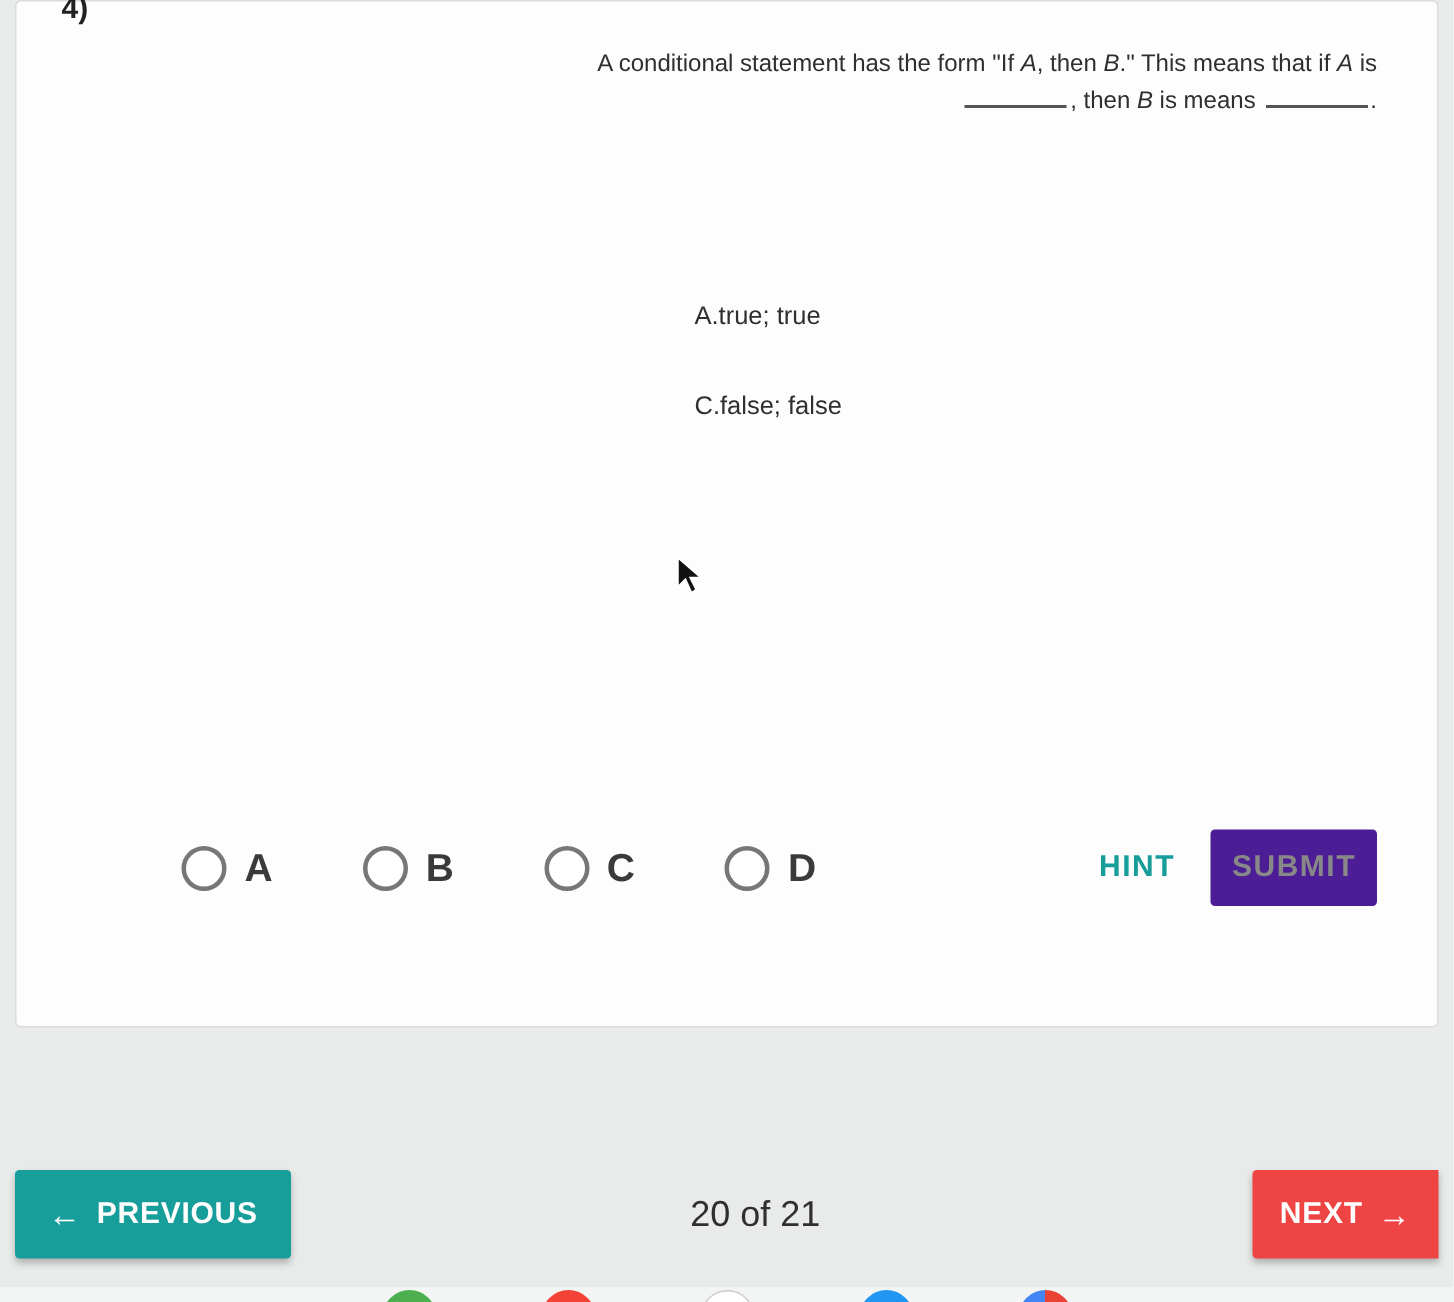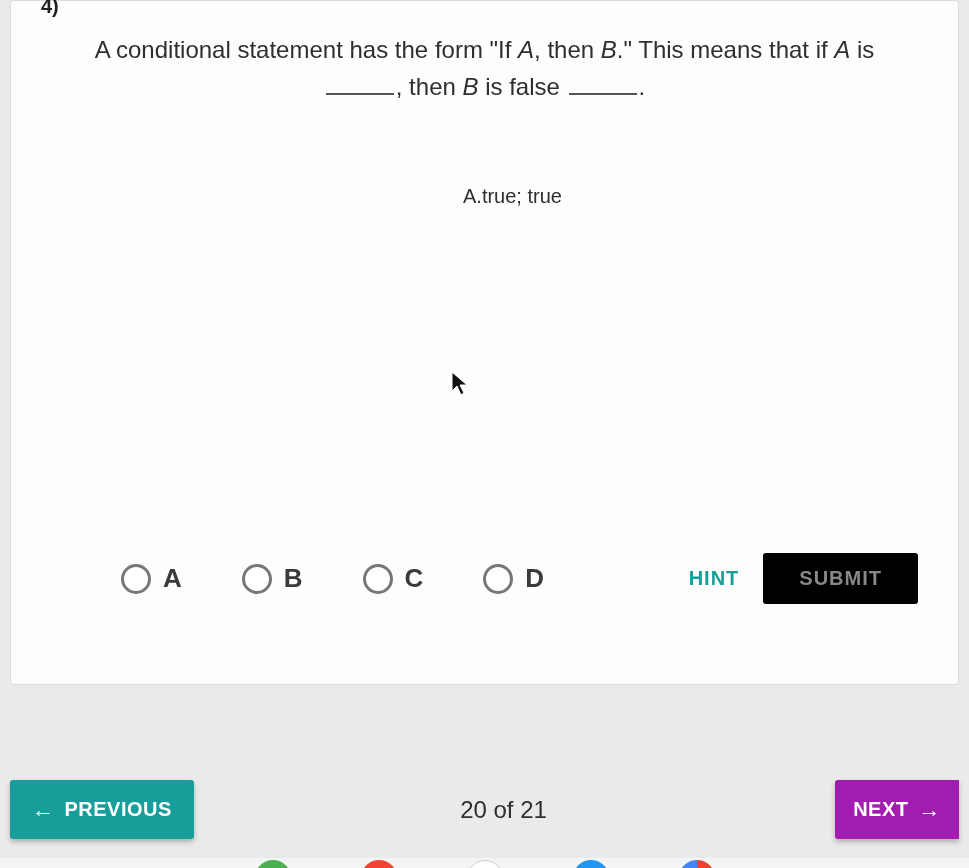--- a/index.html
+++ b/index.html
@@ -21,40 +21,40 @@
   }
   .q-num {
     font-weight: bold;
     font-size: 20px;
     color: #222;
     position: absolute;
     top: -6px;
     left: 30px;
   }
   .question {
-    font-size: 24px;
+    font-size: 16px;
     color: #2f2f2f;
-    text-align: center;
+    text-align: right;
     line-height: 1.55;
     padding: 30px 10px 0 10px;
   }
   .question .ital { font-style: italic; }
   .blank {
     display: inline-block;
     border-bottom: 2px solid #555;
     width: 68px;
     height: 0.9em;
     vertical-align: baseline;
     margin: 0 2px;
   }
   .options {
-    margin-top: 80px;
+    margin-top: 120px;
     text-align: left;
     padding-left: 422px;
-    font-size: 20px;
+    font-size: 17px;
     color: #2f2f2f;
   }
   .options .opt {
     margin-bottom: 40px;
   }
   .answer-row {
     position: absolute;
     bottom: 80px;
     left: 0;
     width: 100%;
@@ -98,23 +98,23 @@
     background: transparent;
     border: none;
     cursor: pointer;
     padding: 10px 6px;
   }
   .submit-btn {
     font-size: 20px;
     font-weight: 700;
     letter-spacing: 1px;
     color: #888;
-    background: #000000;
-    border: none;
-    padding: 14px 36px;
+    background: #4c1d95;
+    border: none;
+    padding: 14px 14px;
     border-radius: 3px;
     cursor: default;
   }
   .footer {
     position: absolute;
     left: 0;
     width: 100%;
     top: 780px;
     display: flex;
     align-items: center;
@@ -129,21 +129,21 @@
     border: none;
     padding: 18px 22px;
     border-radius: 3px;
     box-shadow: 0 3px 5px rgba(0,0,0,0.25);
     display: flex;
     align-items: center;
     gap: 10px;
     cursor: pointer;
   }
   .next-btn {
-    background: #a21caf;
+    background: #ef4444;
     color: #fff;
     font-size: 20px;
     font-weight: 600;
     letter-spacing: 0.5px;
     border: none;
     padding: 18px 18px;
     border-radius: 3px 0 0 3px;
     box-shadow: 0 3px 5px rgba(0,0,0,0.25);
     display: flex;
     align-items: center;
@@ -187,25 +187,26 @@
   }
 </style>
 </head>
 <body>
 
 <div class="card">
   <div class="q-num">4)</div>
 
   <div class="question">
     <span>A conditional statement has the form "If </span><span class="ital">A</span><span>, then </span><span class="ital">B</span><span>." This means that if </span><span class="ital">A</span><span> is</span><br>
-    <span class="blank"></span><span>, then </span><span class="ital">B</span><span> is false </span><span class="blank"></span><span>.</span>
+    <span class="blank"></span><span>, then </span><span class="ital">B</span><span> is means </span><span class="blank"></span><span>.</span>
   </div>
 
   <div class="options">
     <div class="opt">A.true; true</div>
+    <div class="opt">C.false; false</div>
   </div>
 
   <svg class="cursor-icon" viewBox="0 0 18 26">
     <path d="M1 1 L1 20 L6 15 L10 24 L13 22 L9 14 L16 14 Z" fill="#111" stroke="#fff" stroke-width="1"></path>
   </svg>
 
   <div class="answer-row">
     <div class="radios">
       <label class="radio-item">
         <span class="radio-circle"></span>

